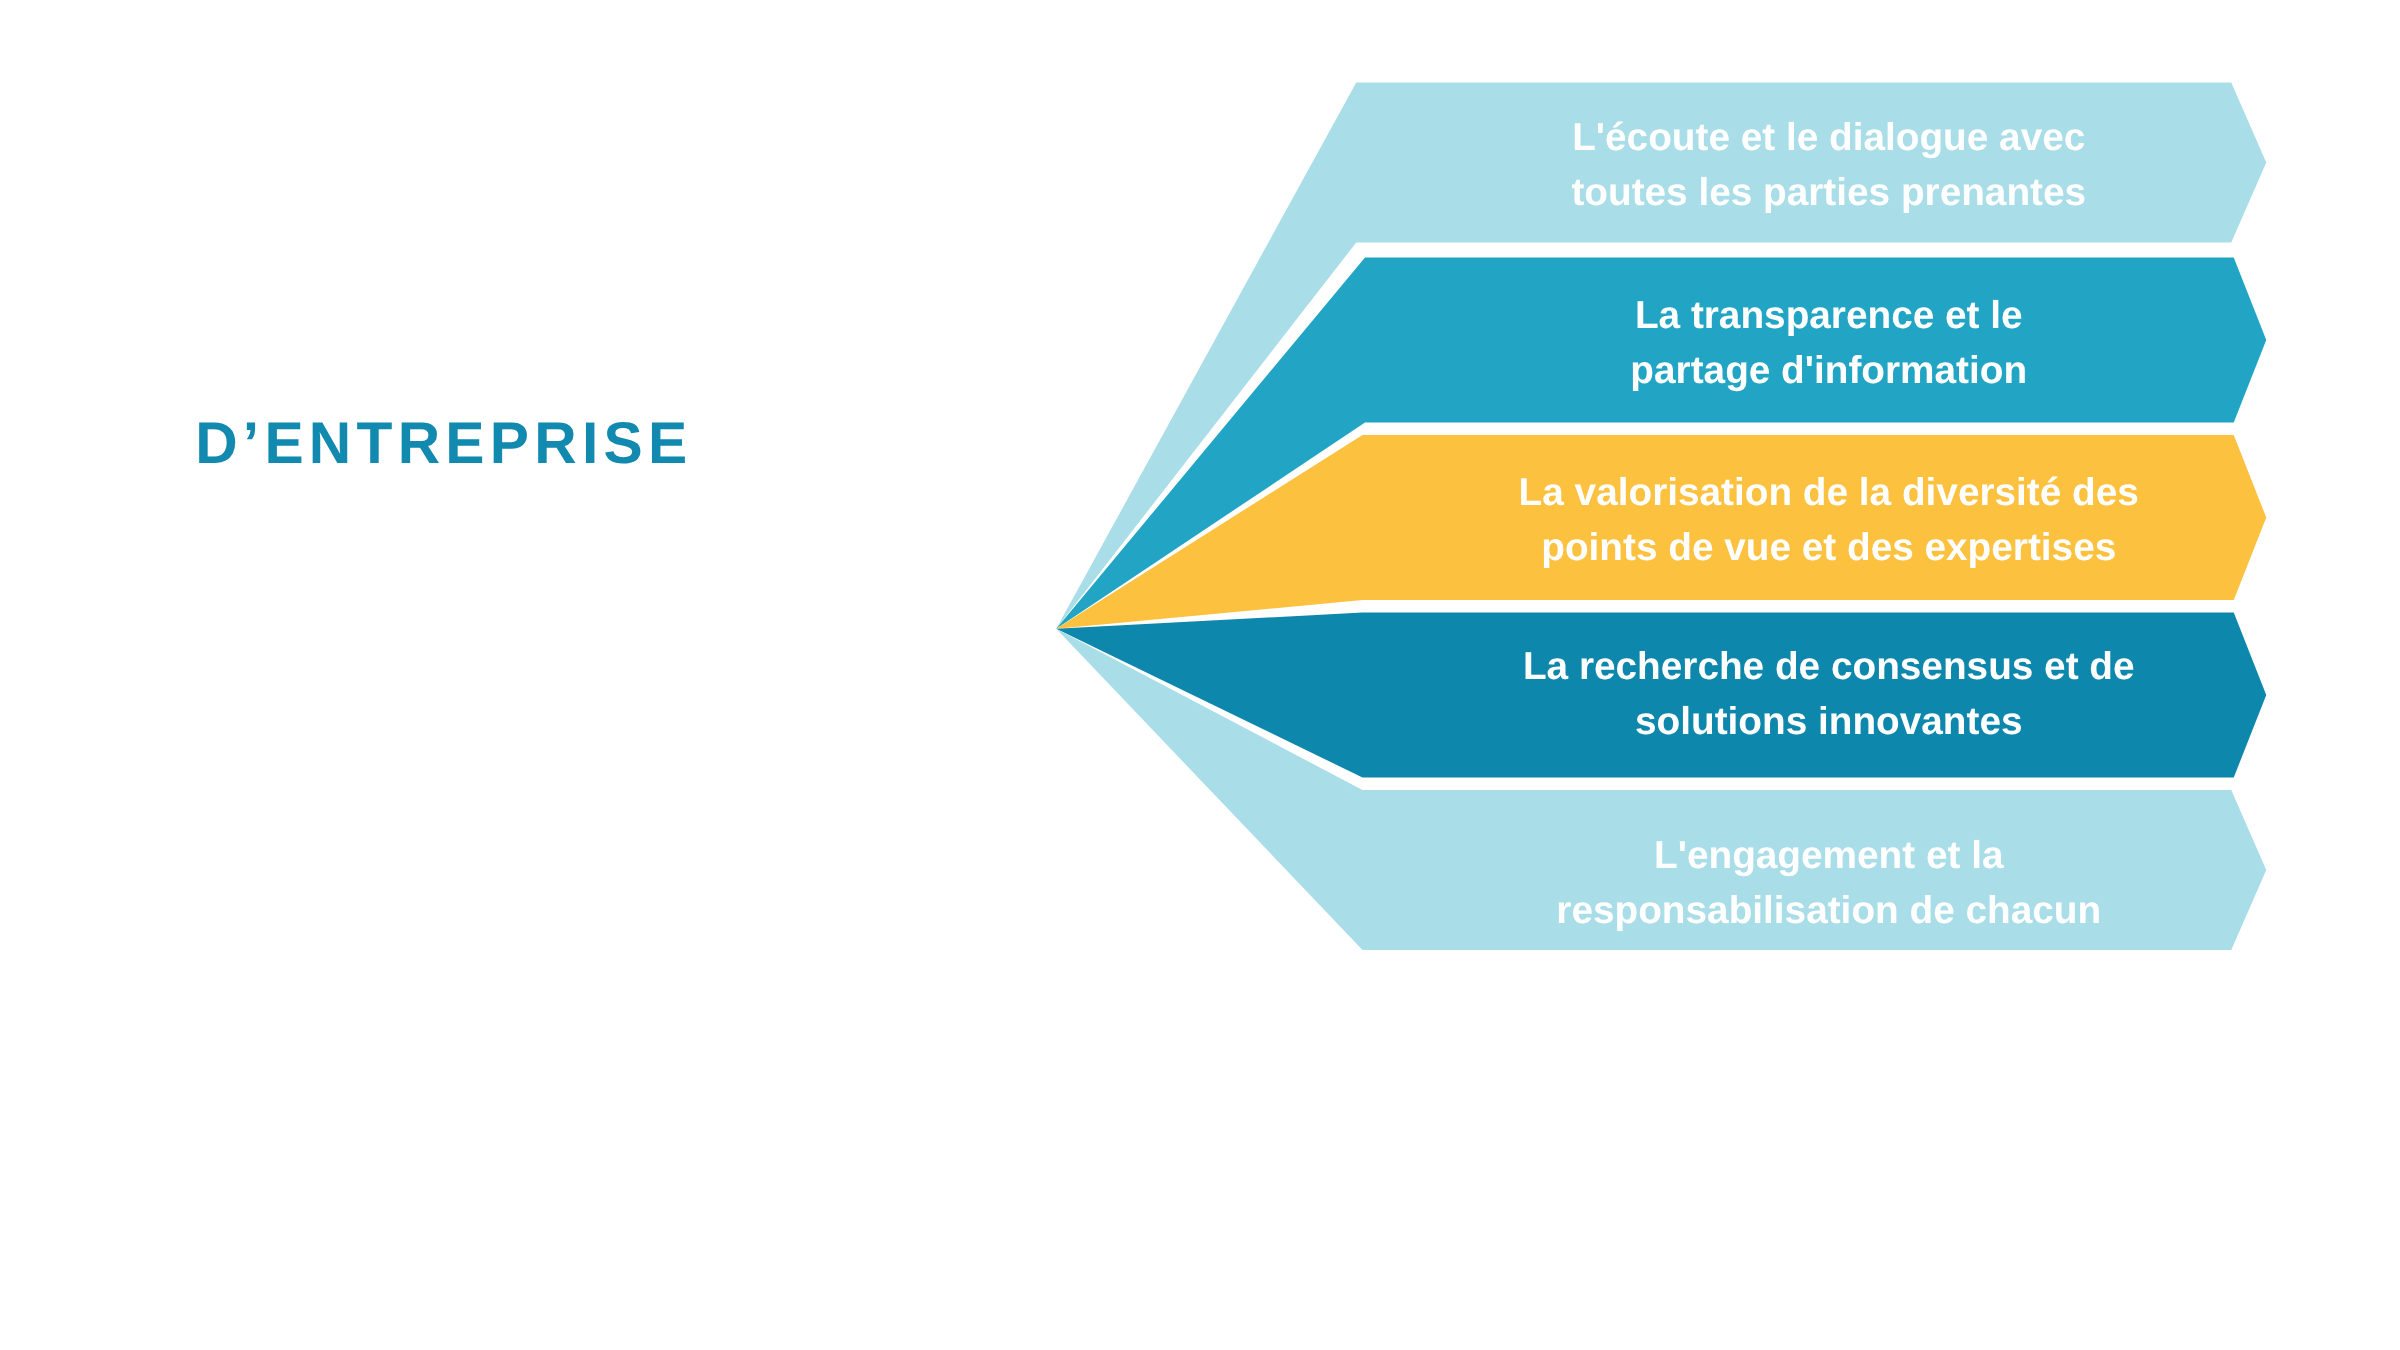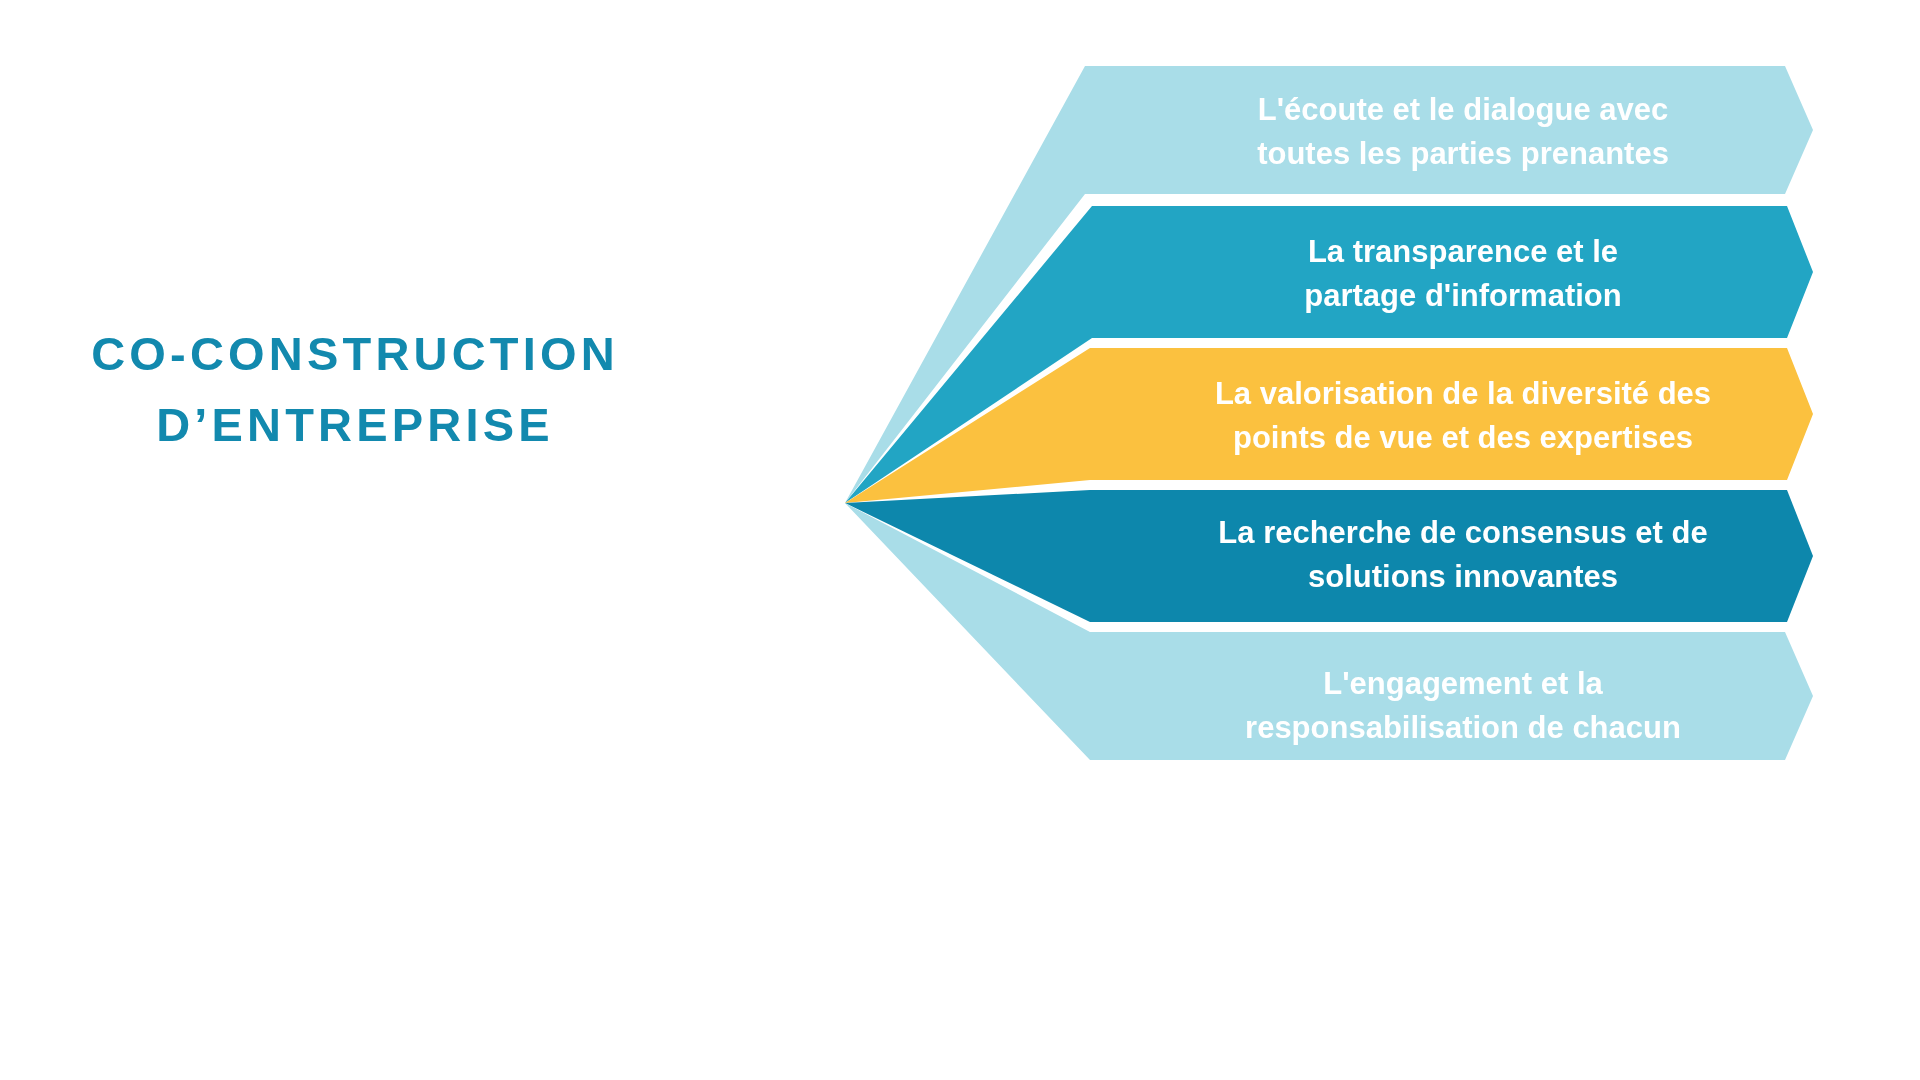--- a/index.html
+++ b/index.html
@@ -56,21 +56,20 @@
     fill: #ffffff;
   }
   .band-shape { stroke: none; }
 </style>
 </head>
 <body>
 
 <div id="stage" style="background: rgb(255, 255, 255);">
 
   <div id="title-block">
-    <span class="tline" style="color: rgb(18, 137, 174);">CO-CONSTRUCTION</span>
     <span class="tline" style="color: rgb(18, 137, 174);">D’ENTREPRISE</span>
   </div>
 
   <svg id="funnel-svg" viewBox="0 0 1920 1080" xmlns="http://www.w3.org/2000/svg">
 
     <g>
       <polygon class="band-shape" points="845,503 1085,66 1785,66 1813,130 1785,194 1085,194" fill="#A9DDE8"></polygon>
       <text class="band-label" x="1463" y="120" text-anchor="middle" fill="#ffffff">L'écoute et le dialogue avec</text>
       <text class="band-label" x="1463" y="164" text-anchor="middle" fill="#ffffff">toutes les parties prenantes</text>
     </g>

